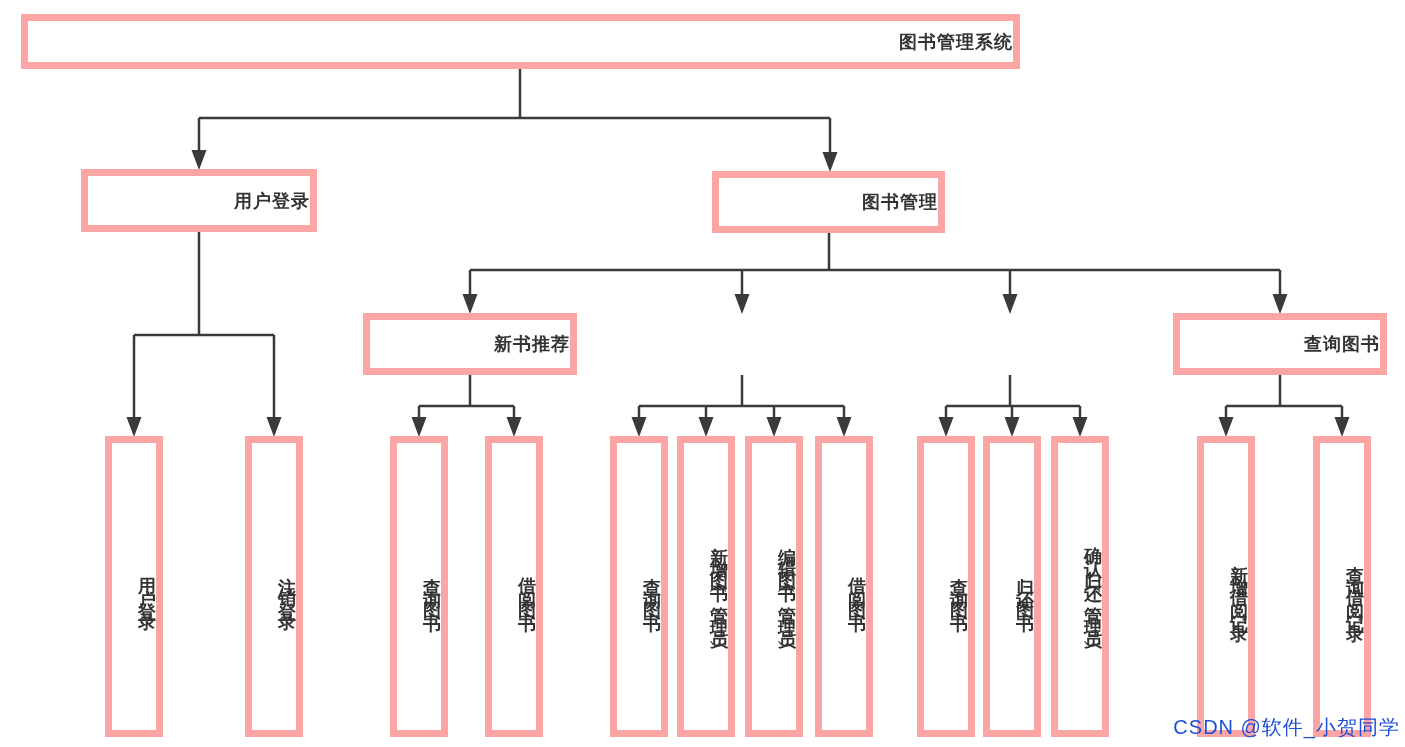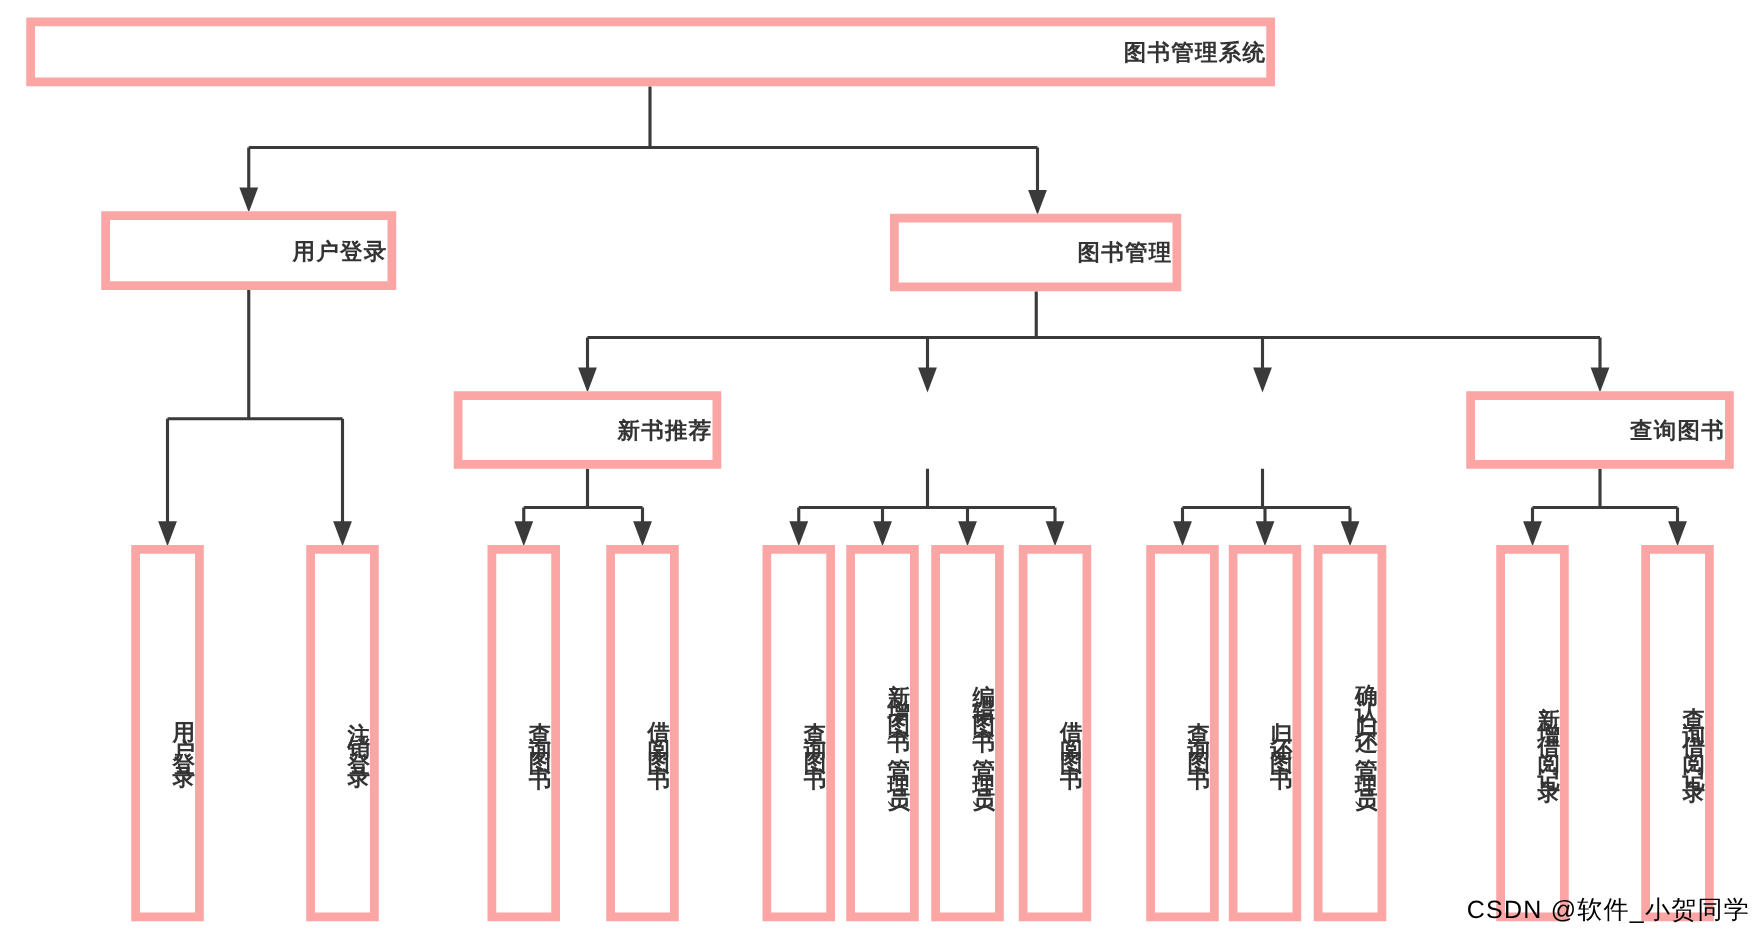--- a/index.html
+++ b/index.html
@@ -41,21 +41,21 @@
   #leaf-bb-add{left:677px;}
   #leaf-bb-edit{left:745px;}
   #leaf-bb-borrow{left:815px;}
   #leaf-cb-query{left:917px;}
   #leaf-cb-return{left:983px;}
   #leaf-cb-confirm{left:1051px;}
   #leaf-br-add{left:1197px;}
   #leaf-br-query{left:1313px;}
   .watermark{
     position:absolute;z-index:3;right:5px;top:714px;
-    font-size:20px;color:#000000;letter-spacing:1px;
+    font-size:20px;color:#1d4ed8;letter-spacing:1px;
   }
   .stroke{stroke:#3a3a3a;stroke-width:2.5;fill:none;}
   .head{fill:#3a3a3a;stroke:none;}
 </style>
 </head>
 <body>
 
 <div id="canvas">
 
   <svg class="connectors" width="1405" height="747" viewBox="0 0 1405 747">

